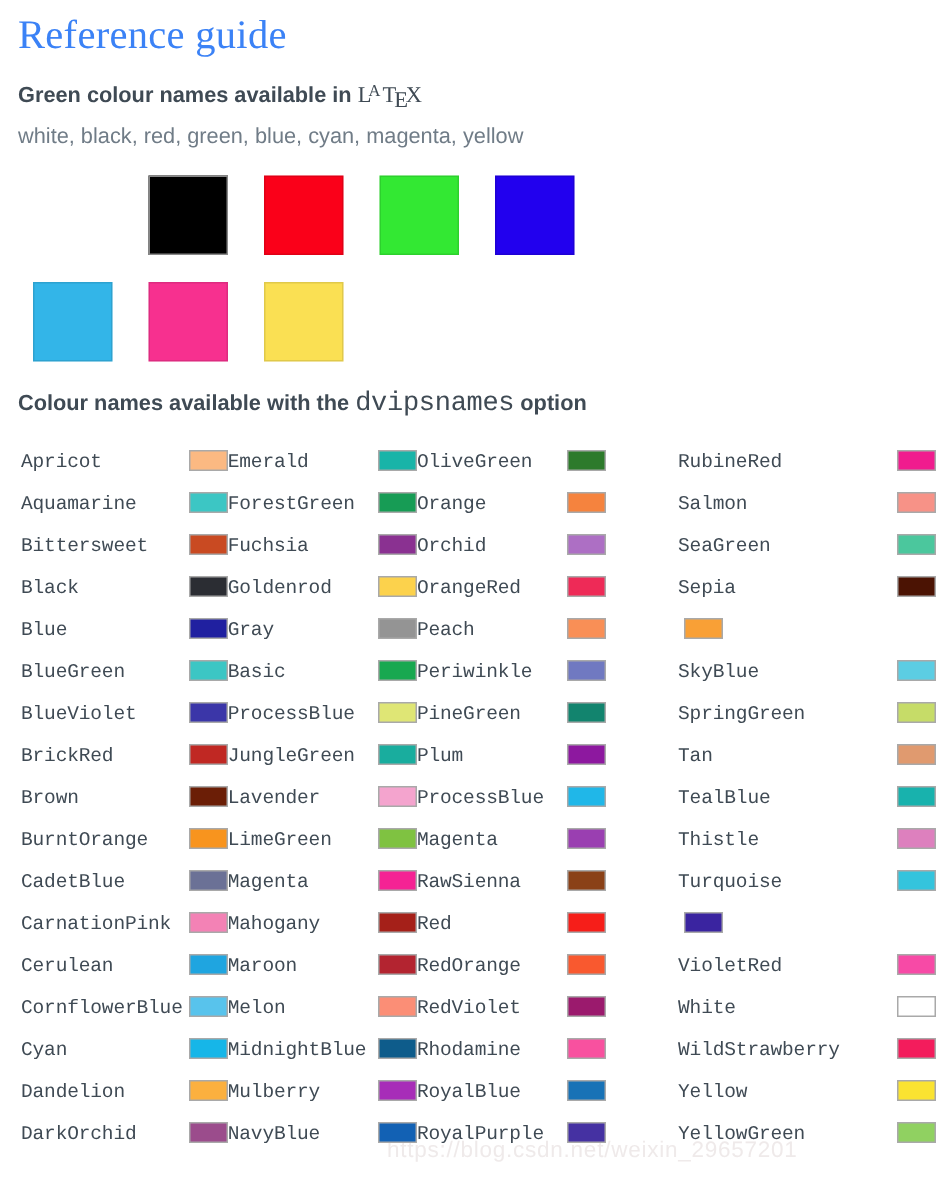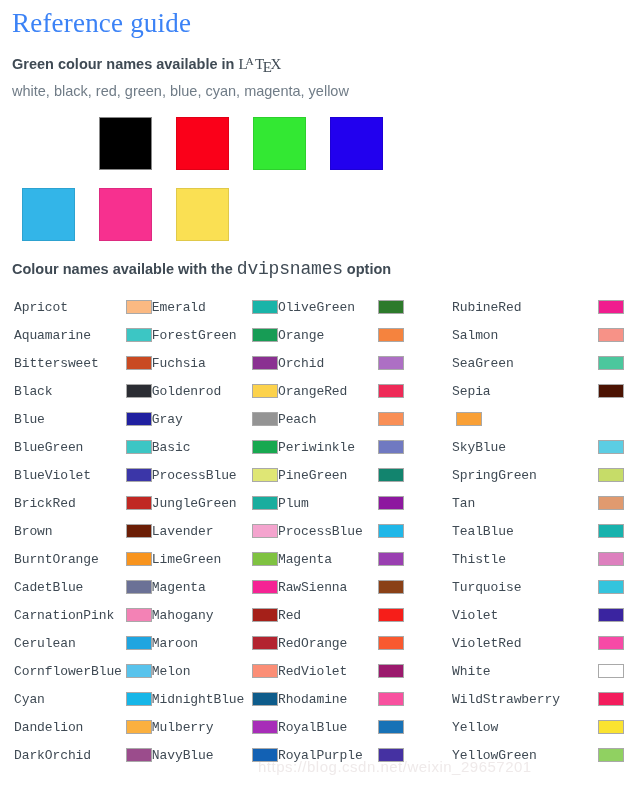--- a/index.html
+++ b/index.html
@@ -444,21 +444,20 @@
       </div>
       <div class="dvips-row">
         <span class="dvips-name">Thistle</span>
         <span class="dvips-swatch" style="background: rgb(221, 128, 190);"></span>
       </div>
       <div class="dvips-row">
         <span class="dvips-name">Turquoise</span>
         <span class="dvips-swatch" style="background: rgb(52, 196, 221);"></span>
       </div>
       <div class="dvips-row">
-        <span class="dvips-name">Violet</span>
         <span class="dvips-swatch" style="background: rgb(58, 36, 160);"></span>
       </div>
       <div class="dvips-row">
         <span class="dvips-name">VioletRed</span>
         <span class="dvips-swatch" style="background: rgb(247, 74, 166);"></span>
       </div>
       <div class="dvips-row">
         <span class="dvips-name">White</span>
         <span class="dvips-swatch" style="background: rgb(255, 255, 255);"></span>
       </div>

